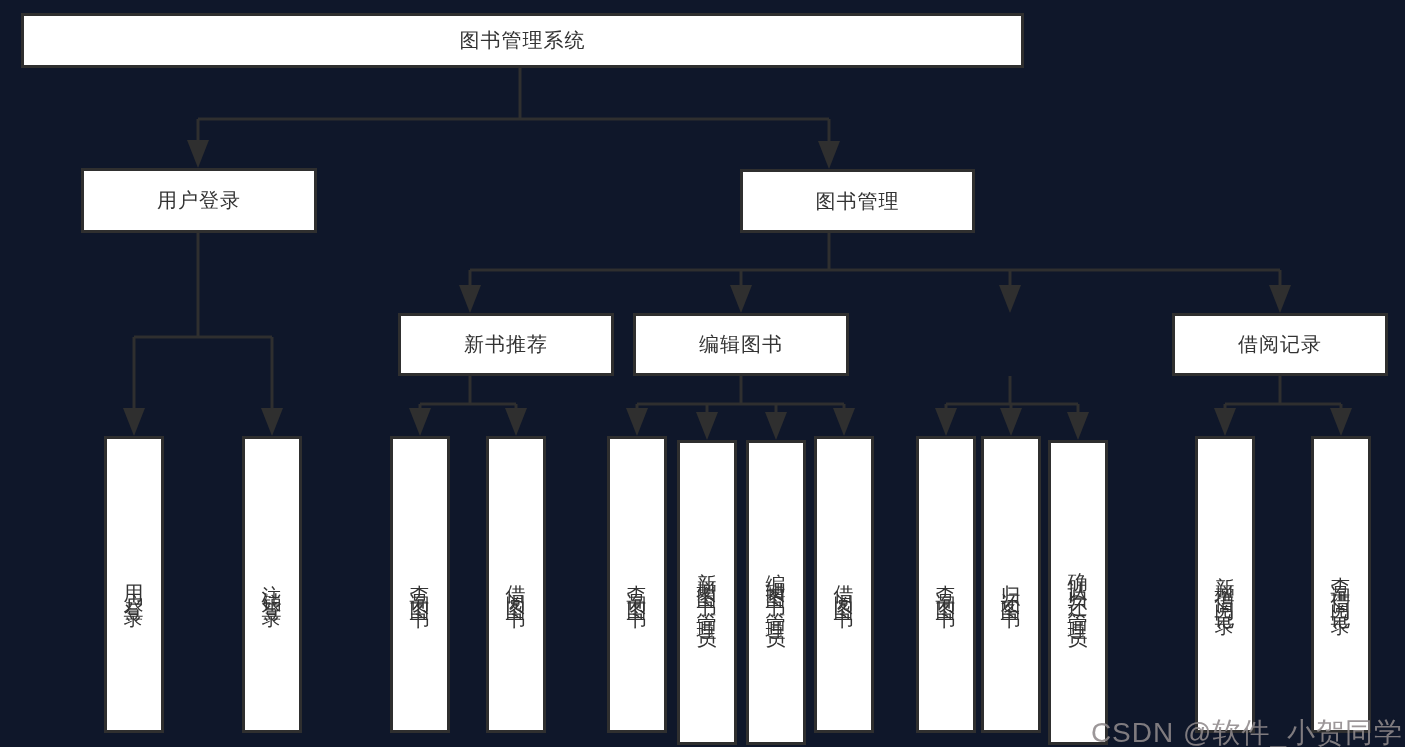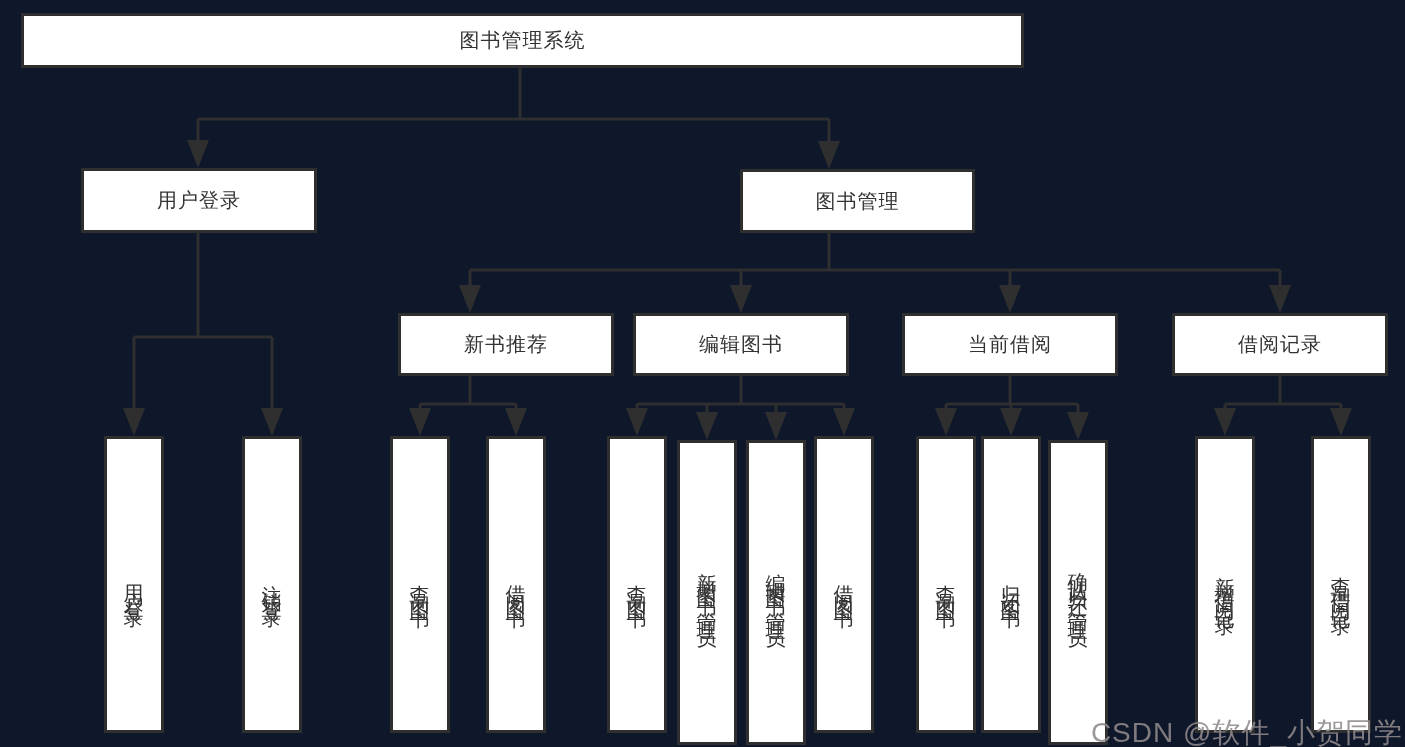--- a/index.html
+++ b/index.html
@@ -105,21 +105,20 @@
     </g>
   </svg>
 
   <div class="box" style="left:21px; top:13px; width:1003px; height:55px;">图书管理系统</div>
 
   <div class="box" style="left:81px; top:168px; width:236px; height:65px;">用户登录</div>
   <div class="box" style="left:712px; top:169px; width:235px; height:64px;margin-left:28px;">图书管理</div>
 
   <div class="box" style="left:362px; top:313px; width:216px; height:63px;margin-left:36px;">新书推荐</div>
   <div class="box" style="left:633px; top:313px; width:216px; height:63px;">编辑图书</div>
-  <div class="box" style="left:902px; top:313px; width:216px; height:63px;">当前借阅</div>
   <div class="box" style="left:1172px; top:313px; width:216px; height:63px;">借阅记录</div>
 
   <div class="leaf" style="left:104px; top:436px; width:60px; height:297px;">
     <span>用户登录</span>
   </div>
   <div class="leaf" style="left:242px; top:436px; width:60px; height:297px;">
     <span>注销登录</span>
   </div>
 
   <div class="leaf" style="left:390px; top:436px; width:60px; height:297px;">

